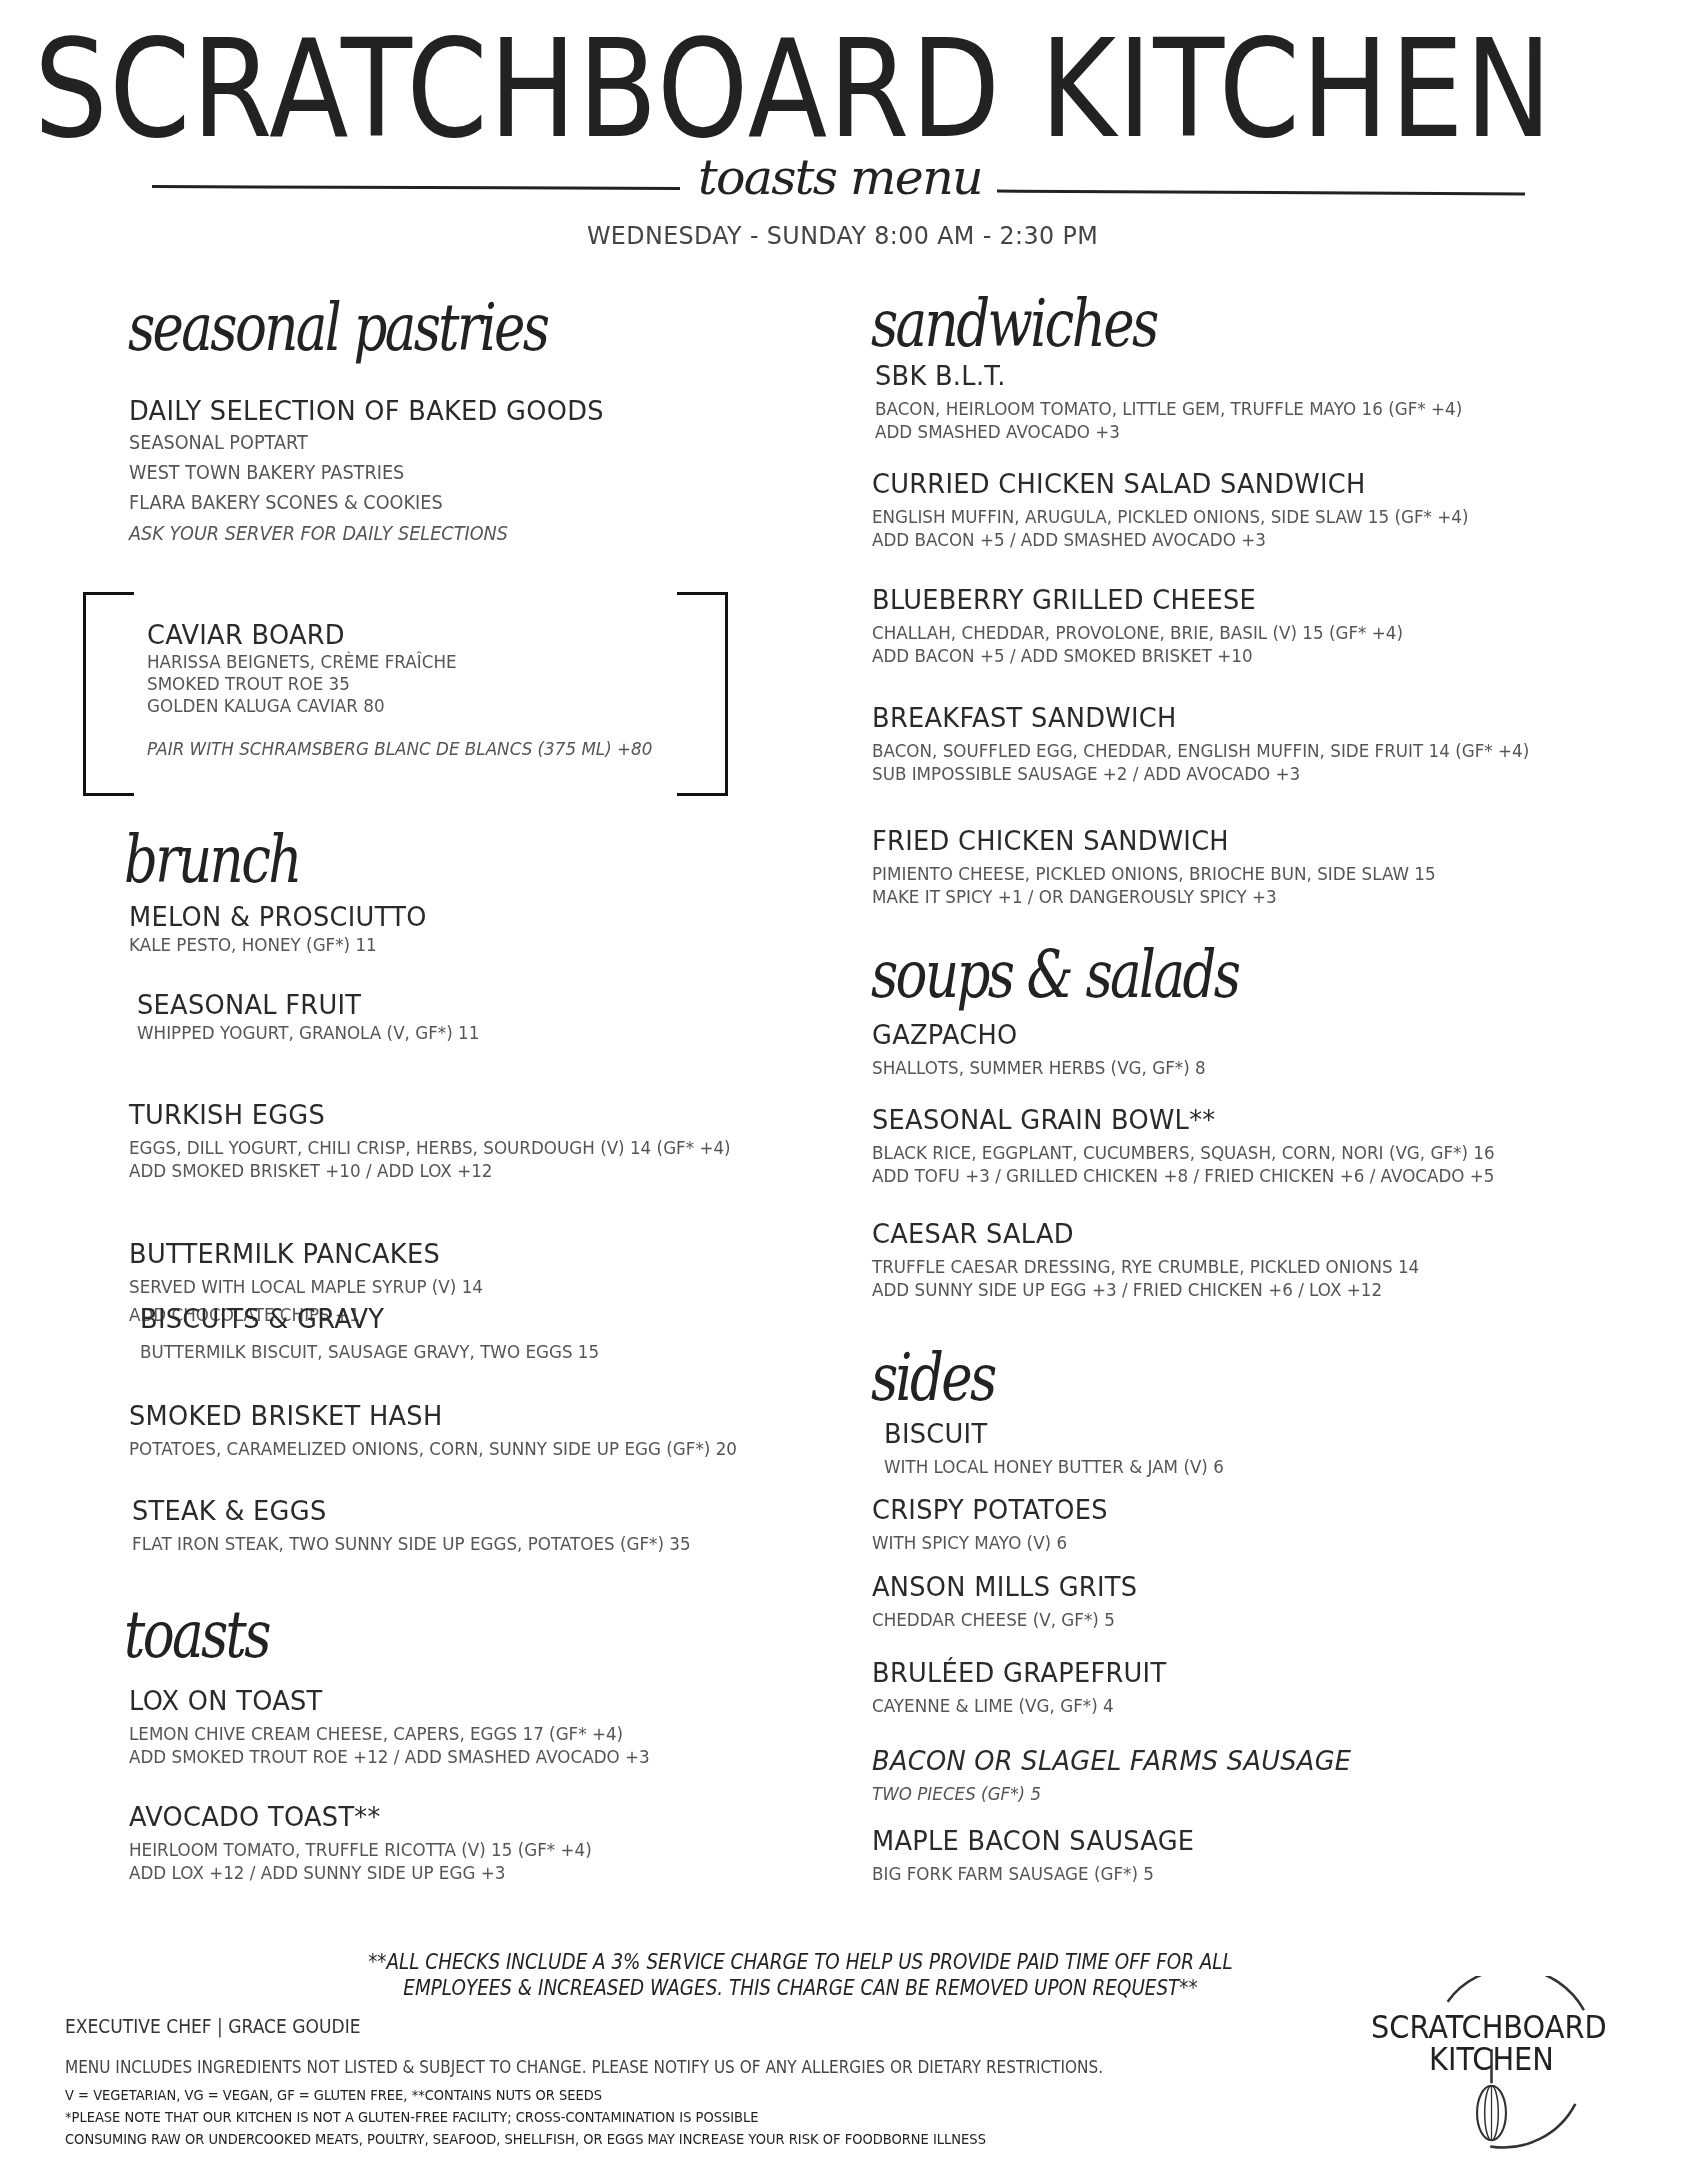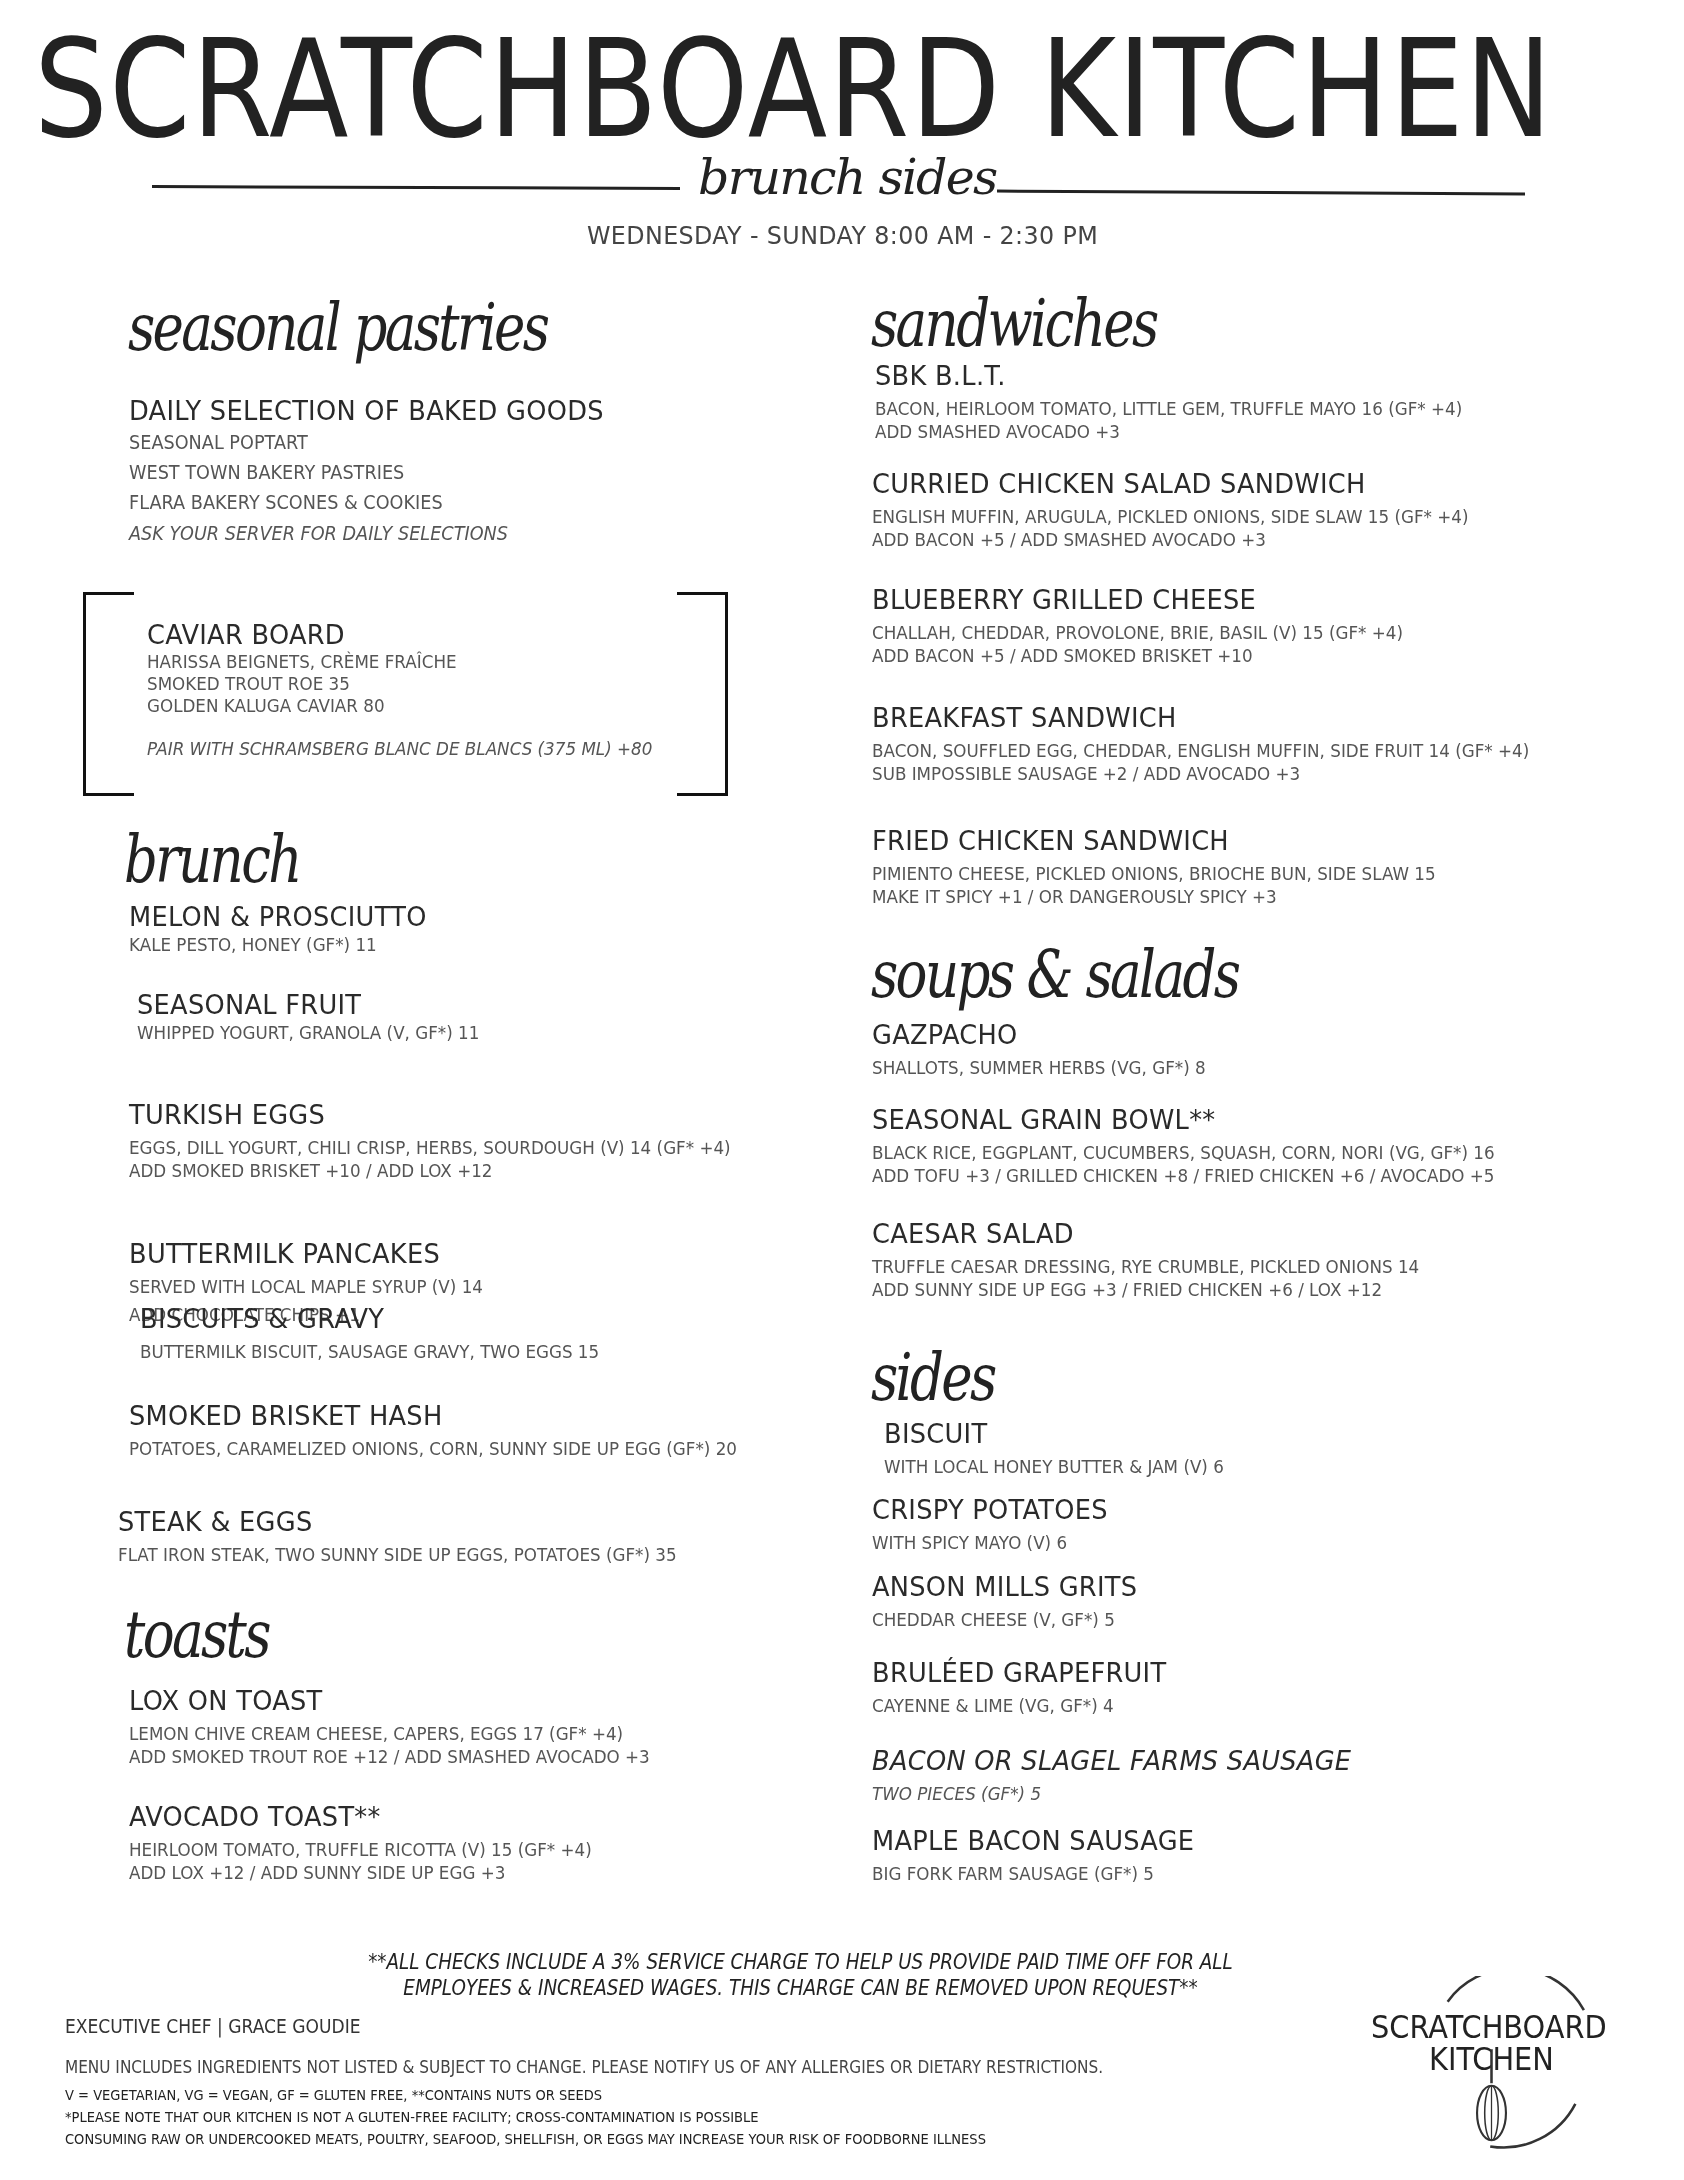--- a/index.html
+++ b/index.html
@@ -83,21 +83,21 @@
       font-size: 32px; letter-spacing: 0px; white-space: nowrap; line-height: 34px;
     }
     .logo-top { left: 0; top: 34px; transform: scaleX(0.9); transform-origin: left; }
     .logo-bottom { left: 58px; top: 66px; transform: scaleX(0.9); transform-origin: left; }
   </style>
 </head>
 <body>
 
 <h1 class="brand-title">SCRATCHBOARD KITCHEN</h1>
 <div class="rule rule-left"></div>
-<div class="script-sub">brunch sides</div>
+<div class="script-sub">toasts menu</div>
 <div class="rule rule-right"></div>
 <div class="hours">WEDNESDAY - SUNDAY 8:00 AM - 2:30 PM</div>
 
 <div class="script-heading" style="left:128px; top:294px;">seasonal pastries</div>
 <div class="item pastry-list" style="left:129px; top:395px;">
   <div class="item-name">DAILY SELECTION OF BAKED GOODS</div>
   <div class="pastry-line">SEASONAL POPTART</div>
   <div class="pastry-line">WEST TOWN BAKERY PASTRIES</div>
   <div class="pastry-line">FLARA BAKERY SCONES &amp; COOKIES</div>
   <div class="pastry-note">ASK YOUR SERVER FOR DAILY SELECTIONS</div>
@@ -134,21 +134,21 @@
   <div class="item-desc gap">ADD CHOCOLATE CHIPS +1</div>
 </div>
 <div class="item" style="left:129px; top:1303px;margin-left:11px;">
   <div class="item-name">BISCUITS &amp; GRAVY</div>
   <div class="item-desc gap">BUTTERMILK BISCUIT, SAUSAGE GRAVY, TWO EGGS 15</div>
 </div>
 <div class="item" style="left:129px; top:1400px;">
   <div class="item-name">SMOKED BRISKET HASH</div>
   <div class="item-desc gap">POTATOES, CARAMELIZED ONIONS, CORN, SUNNY SIDE UP EGG (GF*) 20</div>
 </div>
-<div class="item" style="left:118px; top:1495px;margin-top:11px;">
+<div class="item" style="left:132px; top:1495px;">
   <div class="item-name">STEAK &amp; EGGS</div>
   <div class="item-desc gap">FLAT IRON STEAK, TWO SUNNY SIDE UP EGGS, POTATOES (GF*) 35</div>
 </div>
 
 <div class="script-heading" style="left:124px; top:1601px;">toasts</div>
 <div class="item" style="left:129px; top:1685px;">
   <div class="item-name">LOX ON TOAST</div>
   <div class="item-desc gap">LEMON CHIVE CREAM CHEESE, CAPERS, EGGS 17 (GF* +4)</div>
   <div class="item-desc">ADD SMOKED TROUT ROE +12 / ADD SMASHED AVOCADO +3</div>
 </div>

